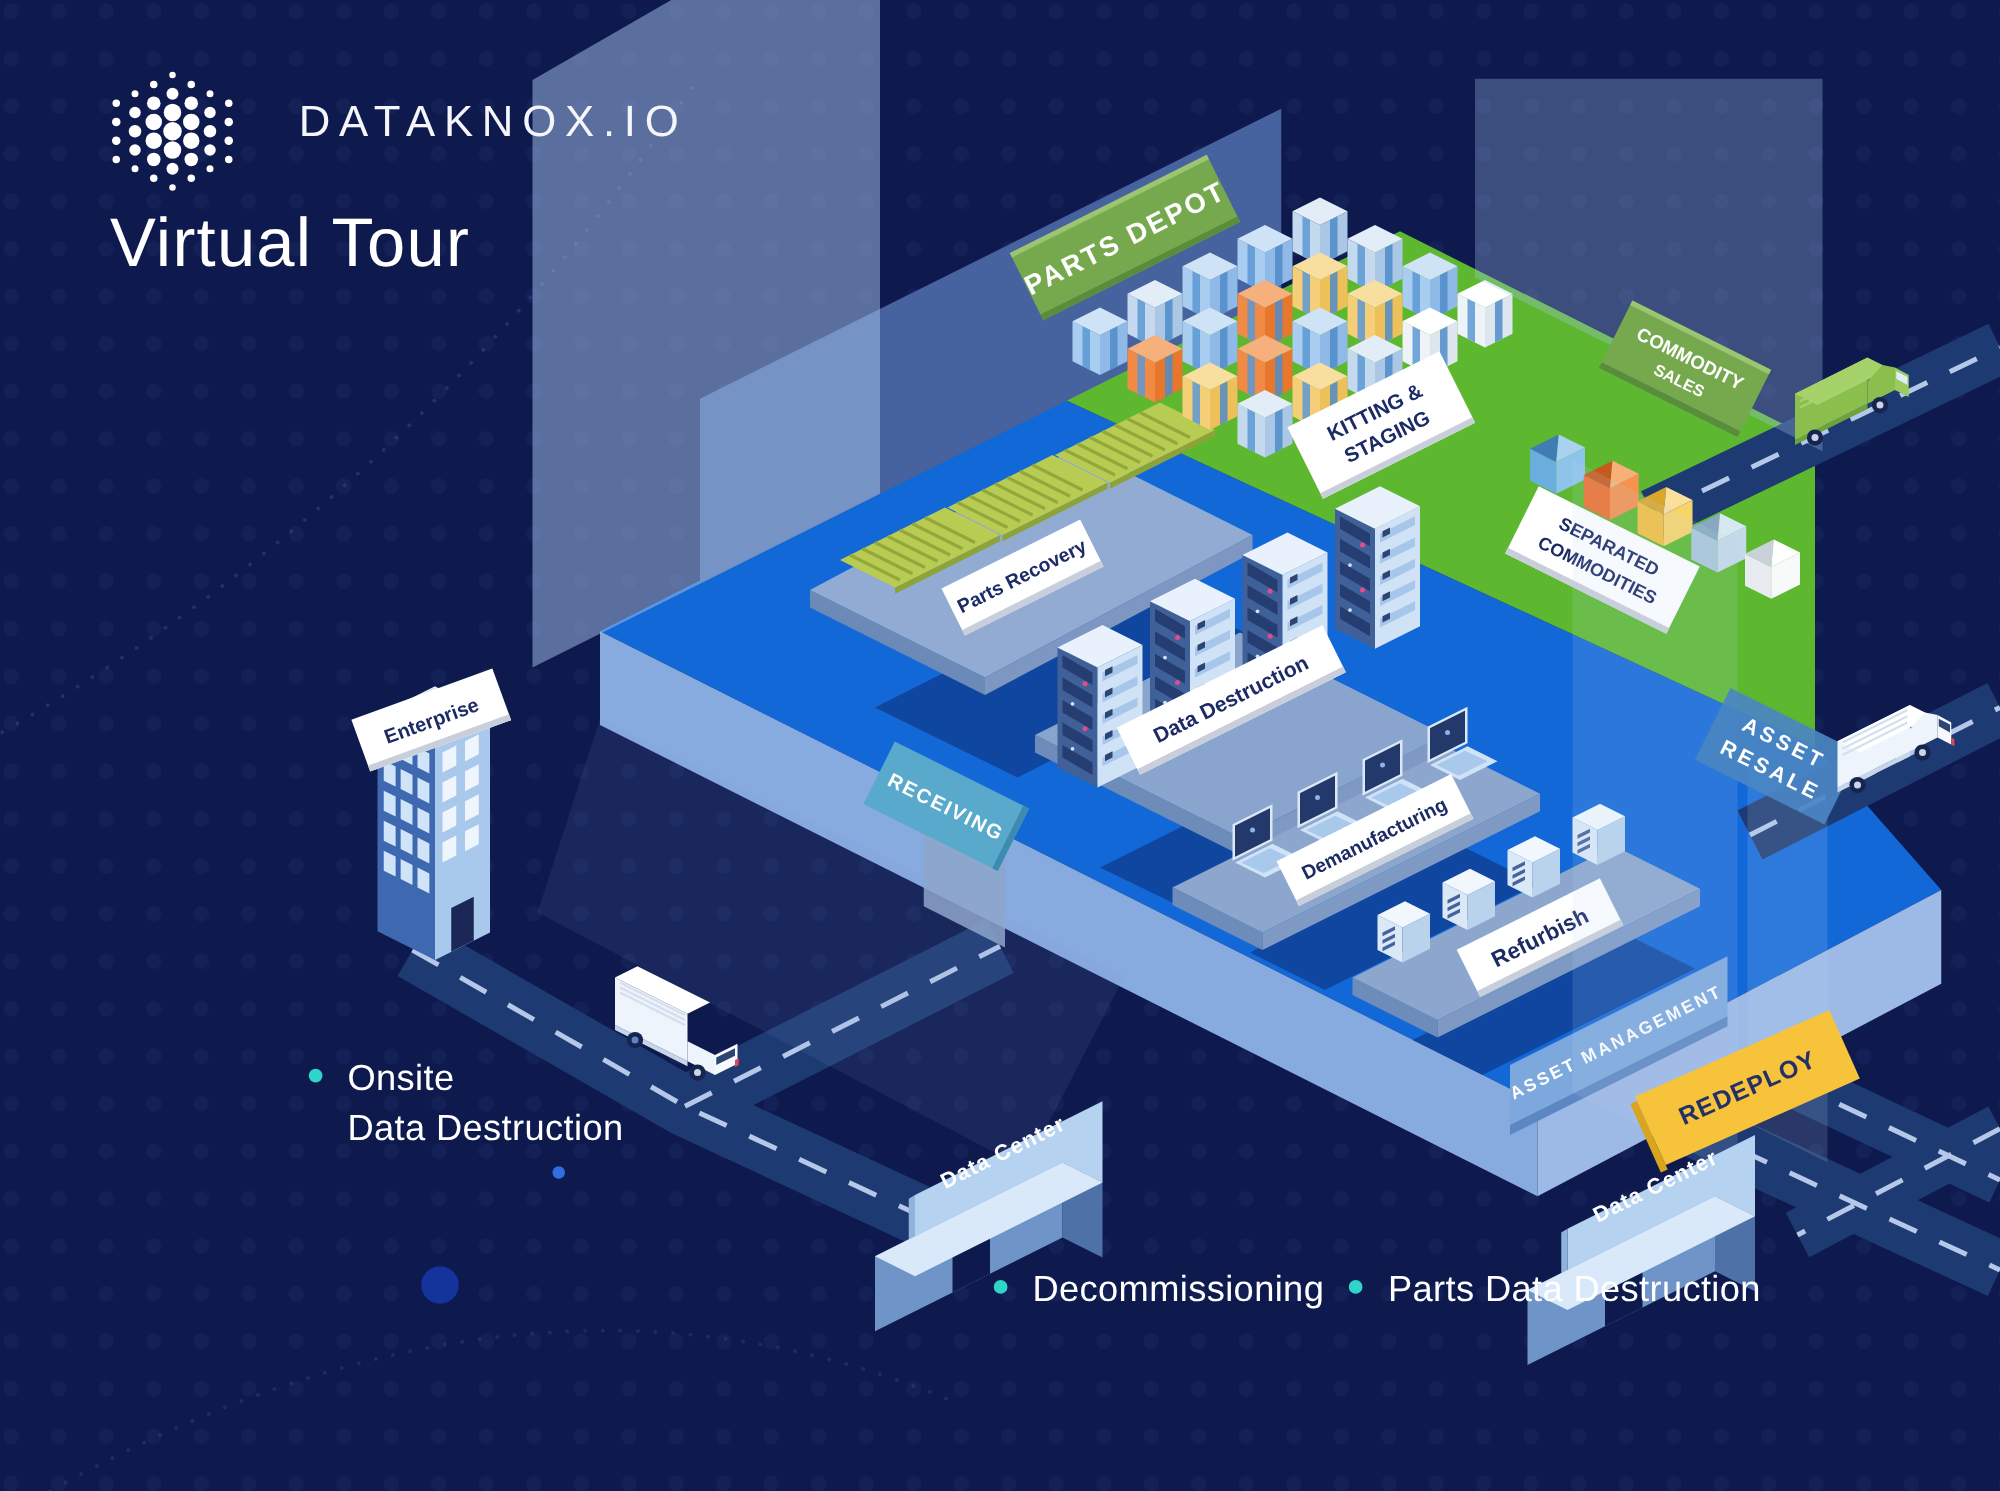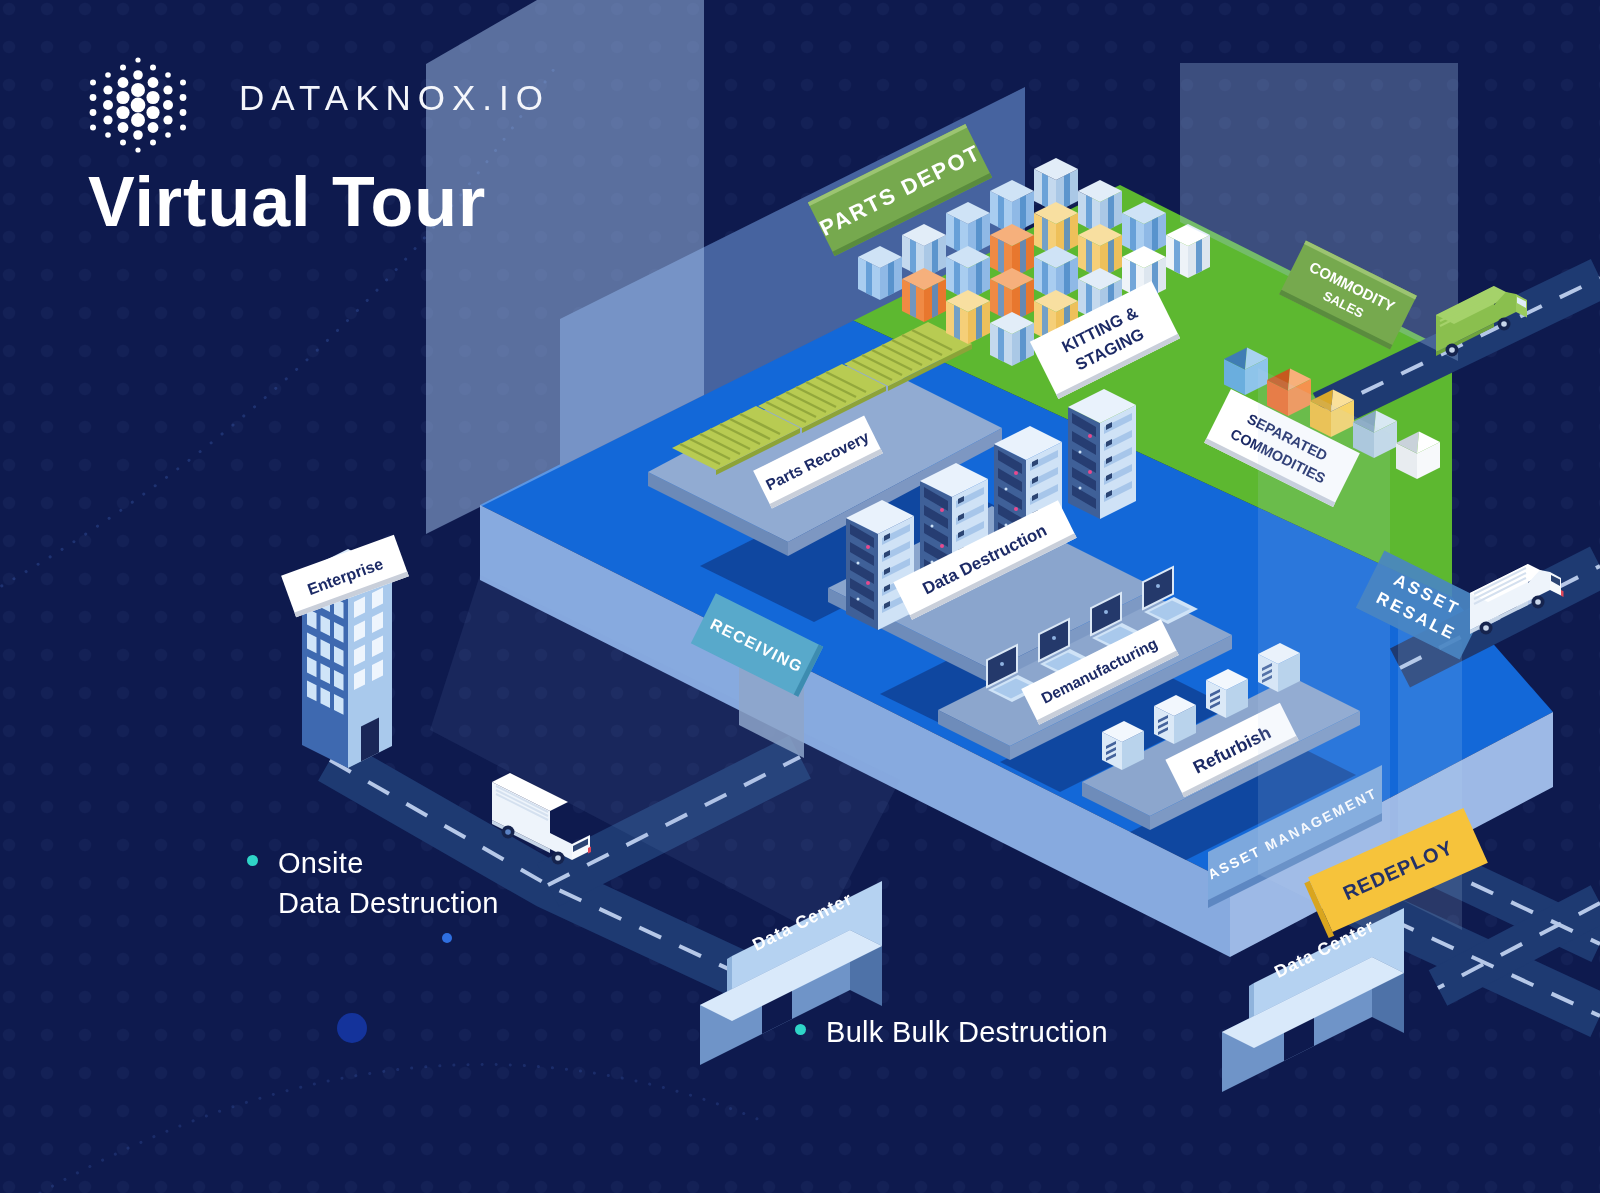--- a/index.html
+++ b/index.html
@@ -1,21 +1,21 @@
 <!DOCTYPE html>
 <html><head>
 <meta charset="utf-8">
 <style>
   html,body{margin:0;padding:0;background:#0e1a4e;}
   body{width:1600px;height:1193px;position:relative;overflow:hidden;
        font-family:"Liberation Sans",sans-serif;}
   .abs{position:absolute;}
   #scene{position:absolute;left:0;top:0;}
   .brand-name{left:203px;top:78px;font-size:35px;letter-spacing:7px;color:#f4f6fb;font-weight:400;margin-left:36px;}
-  .page-title{left:88px;top:162px;font-size:70px;font-weight:700;color:#ffffff;letter-spacing:1px;}
+  .page-title{left:88px;top:162px;font-size:55px;font-weight:400;color:#ffffff;letter-spacing:1px;}
   .srv{display:flex;gap:34px;}
   .srv-left{left:247px;top:843px;}
   .srv-bottom{left:795px;top:1012px;gap:20px;}
   .srv-item{display:flex;gap:20px;align-items:flex-start;}
   .srv-dot{width:11px;height:11px;border-radius:50%;background:#2fd5c8;margin-top:12px;flex:none;}
   .srv-text{font-size:29px;line-height:1.38;color:#ffffff;white-space:pre-line;letter-spacing:.3px;}
   text{font-family:"Liberation Sans",sans-serif;}
   .navytxt{fill:#1c2a66;font-weight:600;}
   .whitetxt{fill:#ffffff;font-weight:600;}
   
@@ -437,15 +437,19 @@
 <div class="abs srv srv-left">
   <div class="srv-item">
     <span class="srv-dot"></span>
     <span class="srv-text">Onsite
 Data Destruction</span>
   </div>
 </div>
 <div class="abs srv srv-bottom">
   <div class="srv-item">
     <span class="srv-dot"></span>
-    <span class="srv-text">Bulk Bulk Destruction</span>
+    <span class="srv-text">Decommissioning</span>
+  </div>
+  <div class="srv-item">
+    <span class="srv-dot"></span>
+    <span class="srv-text">Parts Data Destruction</span>
   </div>
 </div>
 
 </body></html>

